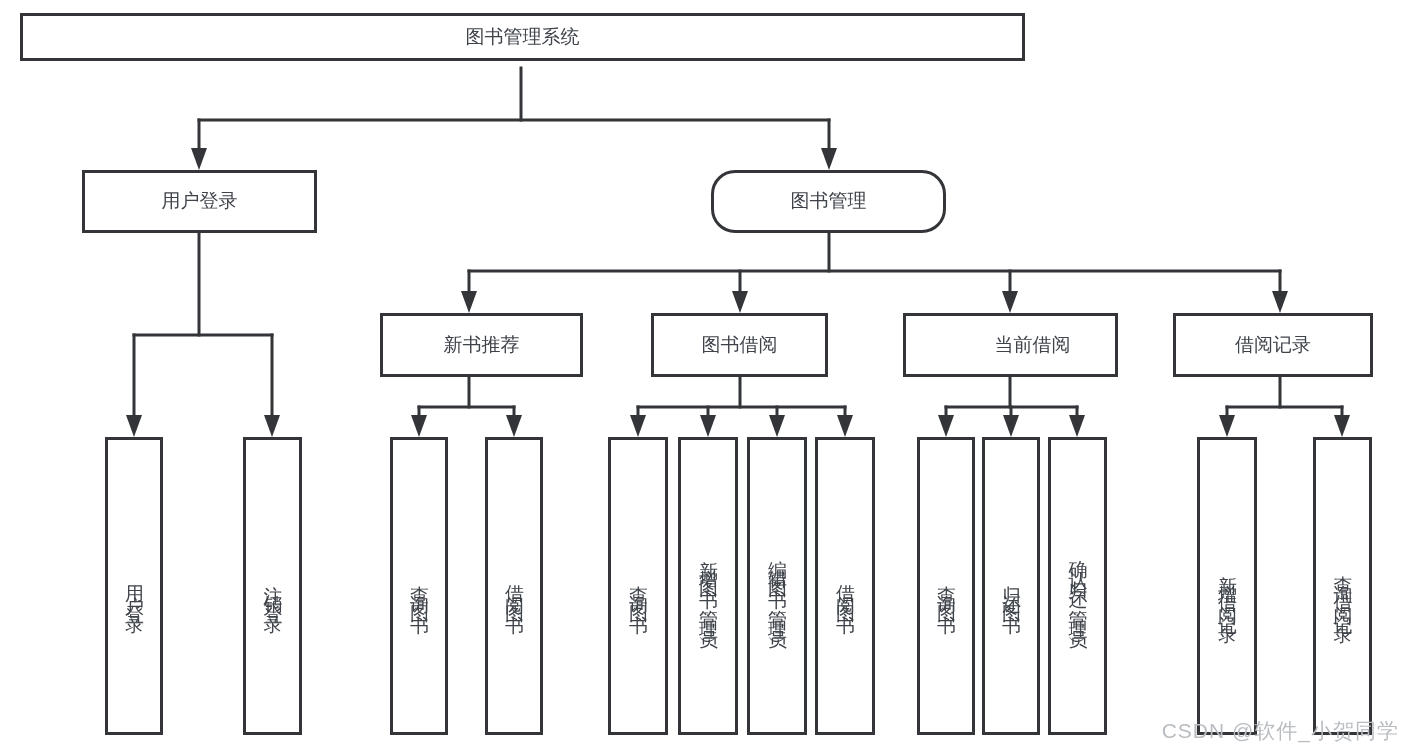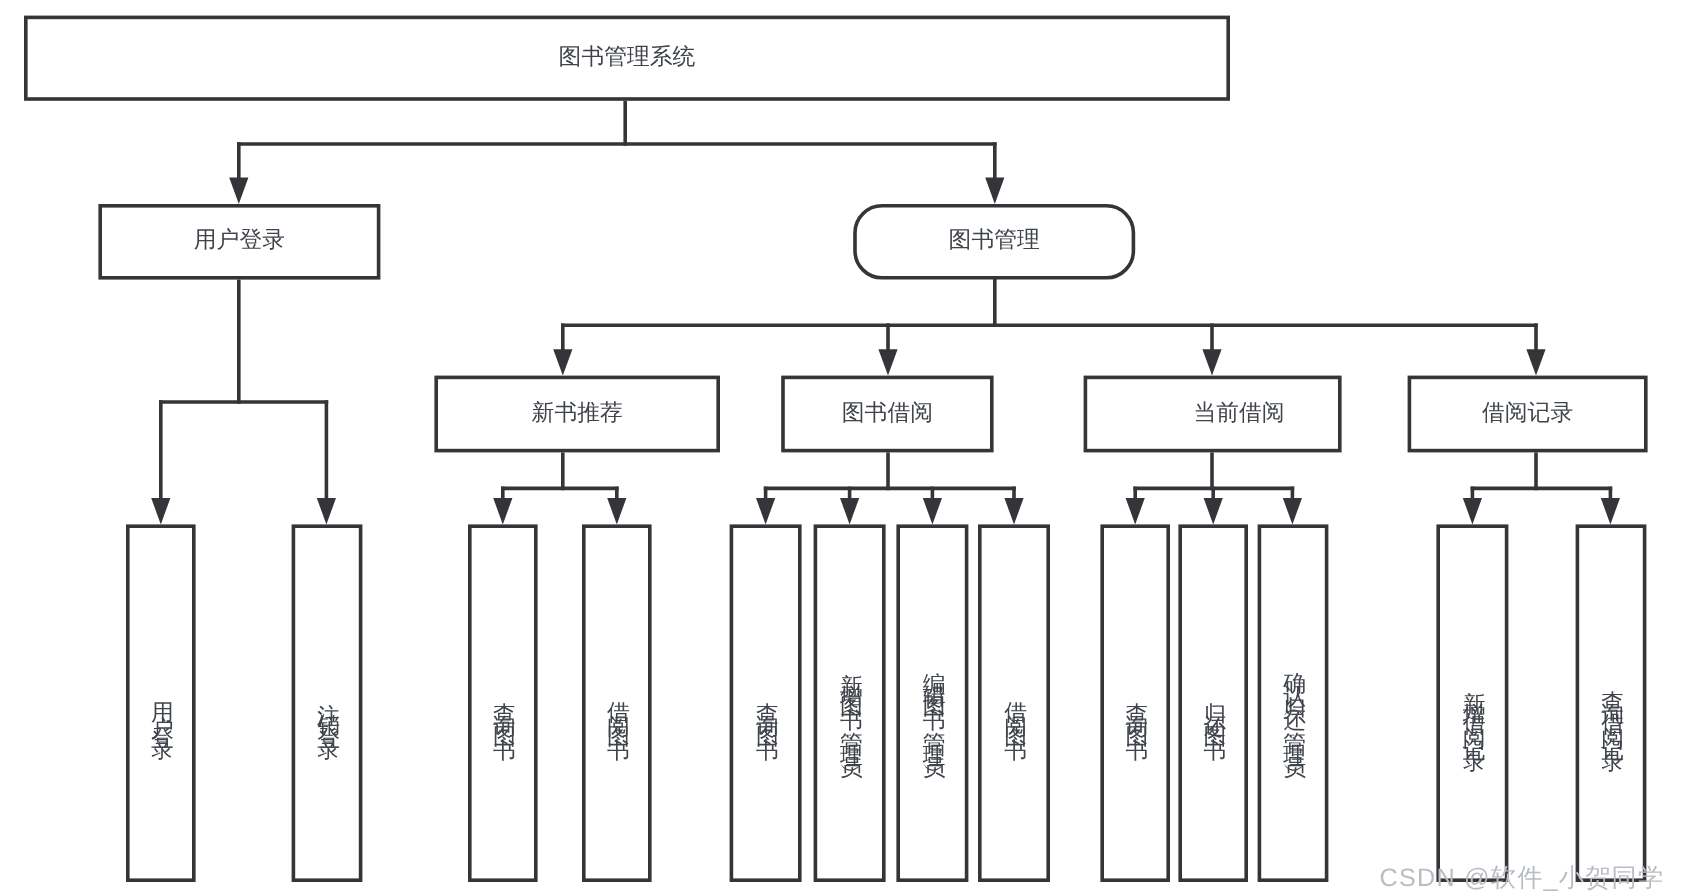--- a/index.html
+++ b/index.html
@@ -26,21 +26,21 @@
     line-height:1.2;
   }
   .v {
     writing-mode:vertical-rl;
     text-orientation:mixed;
     letter-spacing:10px;
     padding-top:8px;
   }
   #watermark {
     position:absolute;
-    right:18px;
+    right:6px;
     bottom:2px;
     z-index:2;
     color:#b9bdc1;
     font-size:21px;
     letter-spacing:1px;
     white-space:nowrap;
     margin-top:28px;
   }
 </style>
 </head>
@@ -121,26 +121,26 @@
       <polygon points="769,415 785,415 777,437"></polygon>
       <polygon points="837,415 853,415 845,437"></polygon>
       <polygon points="938,415 954,415 946,437"></polygon>
       <polygon points="1003,415 1019,415 1011,437"></polygon>
       <polygon points="1069,415 1085,415 1077,437"></polygon>
       <polygon points="1219,415 1235,415 1227,437"></polygon>
       <polygon points="1334,415 1350,415 1342,437"></polygon>
     </g>
   </svg>
 
-  <div class="node" style="left:20px; top:13px; width:1005px; height:71px;">图书管理系统</div>
+  <div class="node" style="left:20px; top:13px; width:1005px; height:48px;">图书管理系统</div>
 
   <div class="node" style="left:82px; top:170px; width:235px; height:63px;">用户登录</div>
   <div class="node" style="left:711px; top:170px; width:235px; height:63px;border-radius:24px;">图书管理</div>
 
-  <div class="node" style="left:362px; top:313px; width:238px; height:64px;">新书推荐</div>
+  <div class="node" style="left:380px; top:313px; width:203px; height:64px;">新书推荐</div>
   <div class="node" style="left:651px; top:313px; width:177px; height:64px;">图书借阅</div>
   <div class="node" style="left:903px; top:313px; width:215px; height:64px;padding-left:44px;">当前借阅</div>
   <div class="node" style="left:1173px; top:313px; width:200px; height:64px;">借阅记录</div>
 
   <div class="node v" style="left:105px; top:437px; width:58px; height:298px;">用户登录</div>
   <div class="node v" style="left:243px; top:437px; width:59px; height:298px;">注销登录</div>
 
   <div class="node v" style="left:390px; top:437px; width:58px; height:298px;">查询图书</div>
   <div class="node v" style="left:485px; top:437px; width:58px; height:298px;">借阅图书</div>
 

